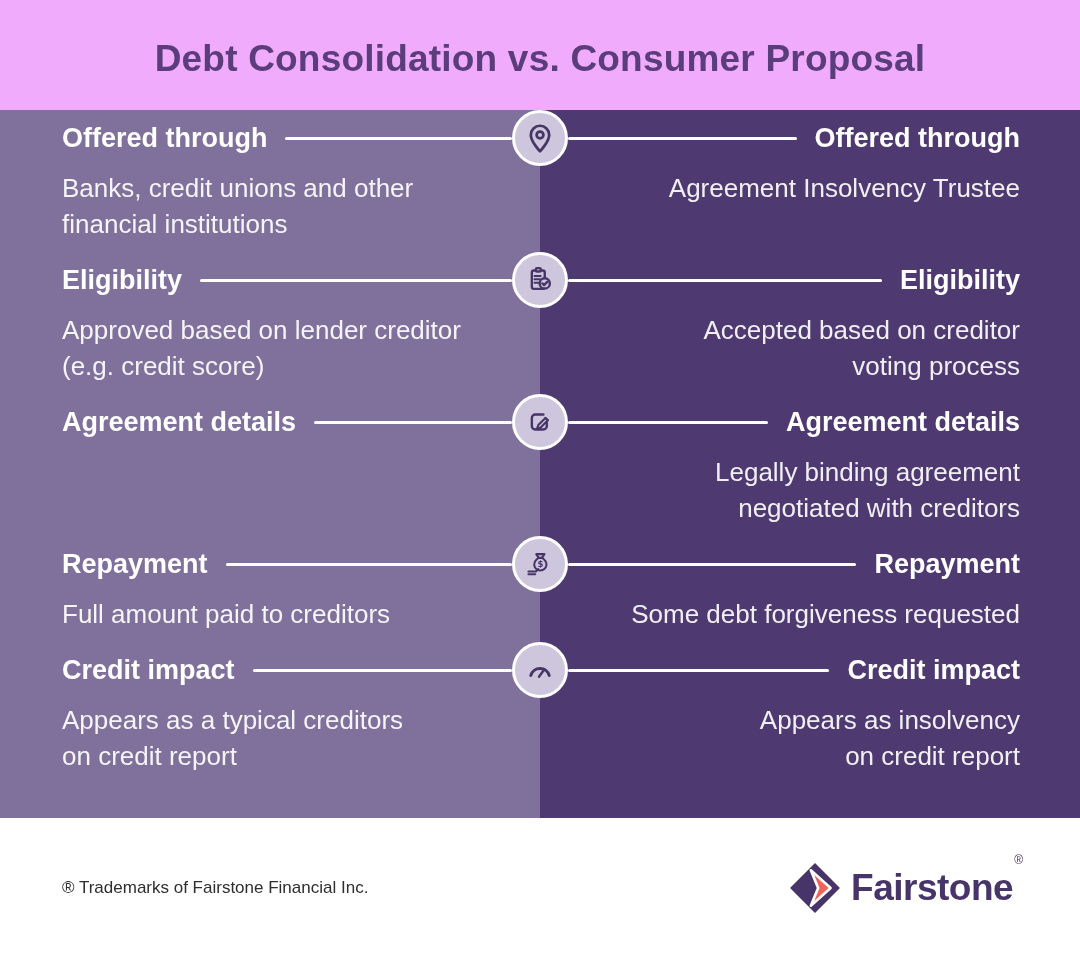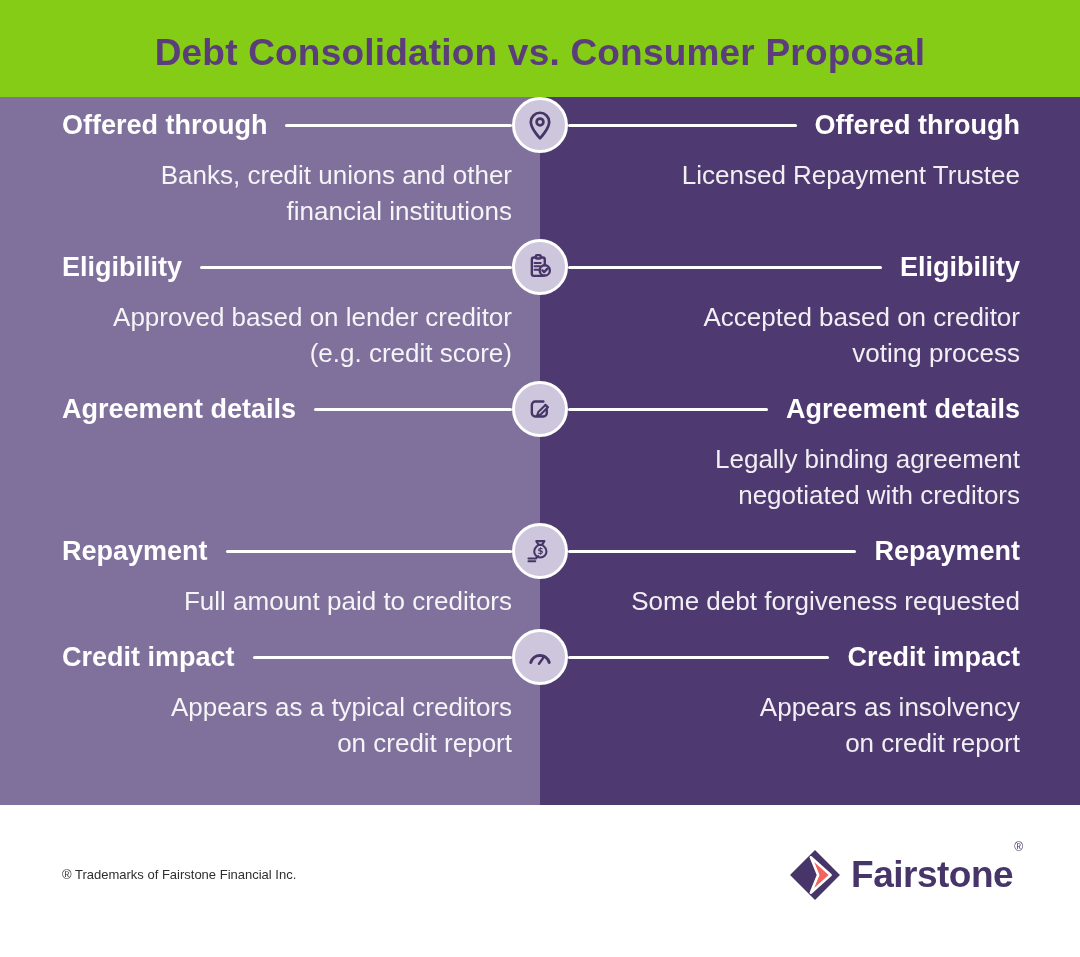--- a/index.html
+++ b/index.html
@@ -15,23 +15,23 @@
     --right-panel: #4e3a70;
     --title-purple: #5a3d7a;
     --circle-fill: #cdc6dc;
     --icon-stroke: #463566;
     --coral: #f2645c;
     --brand-purple: #473569;
     --body-text: rgba(255,255,255,0.92);
   }
 
   .header {
-    height: 97px;
+    height: 110px;
     display: flex; align-items: center; justify-content: center;
-    background: #84cc16;
+    background: #f0abfc;
   }
   .page-title {
     color: var(--title-purple);
     font-size: 37px;
     font-weight: 600;
     letter-spacing: 0.2px;
     margin-top: 8px;
   }
 
   .panel {
@@ -68,21 +68,20 @@
   .cell.left  .connector { margin-left: 18px; }
   .cell.right .connector { margin-right: 18px; }
 
   .row-desc {
     font-size: 26px;
     font-weight: 300;
     line-height: 36px;
     color: var(--body-text);
     white-space: pre-line;
     margin-top: 4px;
-    text-align: right;
   }
 
   .icon-circle {
     width: 56px; height: 56px;
     box-sizing: border-box;
     border-radius: 50%;
     background: var(--circle-fill);
     border: 3px solid #ffffff;
     display: flex; align-items: center; justify-content: center;
   }
@@ -90,21 +89,21 @@
   .icon-stroke { stroke: var(--icon-stroke); fill: none; stroke-linecap: round; stroke-linejoin: round; }
 
   .footer {
     height: 139px;
     background: #ffffff;
     display: flex; align-items: center; justify-content: space-between;
     box-sizing: border-box;
     padding: 0 58px 0 62px;
   }
   .trademark {
-    font-size: 13px;
+    font-size: 17px;
     color: #2e2e2e;
   }
   .brand-logo { display: flex; align-items: center; gap: 10px; justify-content: center; }
   .brand-mark { width: 52px; height: 52px; }
   .brand-name {
     color: var(--brand-purple);
     font-size: 37px;
     font-weight: 700;
     letter-spacing: -0.5px;
   }
@@ -138,21 +137,21 @@
       <svg viewBox="0 0 100 100">
         <path class="icon-stroke" stroke-width="8" d="M50 89 C50 89 23 61 23 41 A27 27 0 1 1 77 41 C77 61 50 89 50 89 Z"></path>
         <circle class="icon-stroke" stroke-width="8" cx="50" cy="41" r="10"></circle>
       </svg>
     </div>
     <div class="cell right">
       <div class="head-line">
         <span class="connector"></span>
         <span class="row-heading">Offered through</span>
       </div>
-      <div class="row-desc">Licensed Repayment Trustee</div>
+      <div class="row-desc">Agreement Insolvency Trustee</div>
     </div>
   </div>
 
   <div class="row">
     <div class="cell left">
       <div class="head-line">
         <span class="row-heading">Eligibility</span>
         <span class="connector"></span>
       </div>
       <div class="row-desc">Approved based on lender creditor

